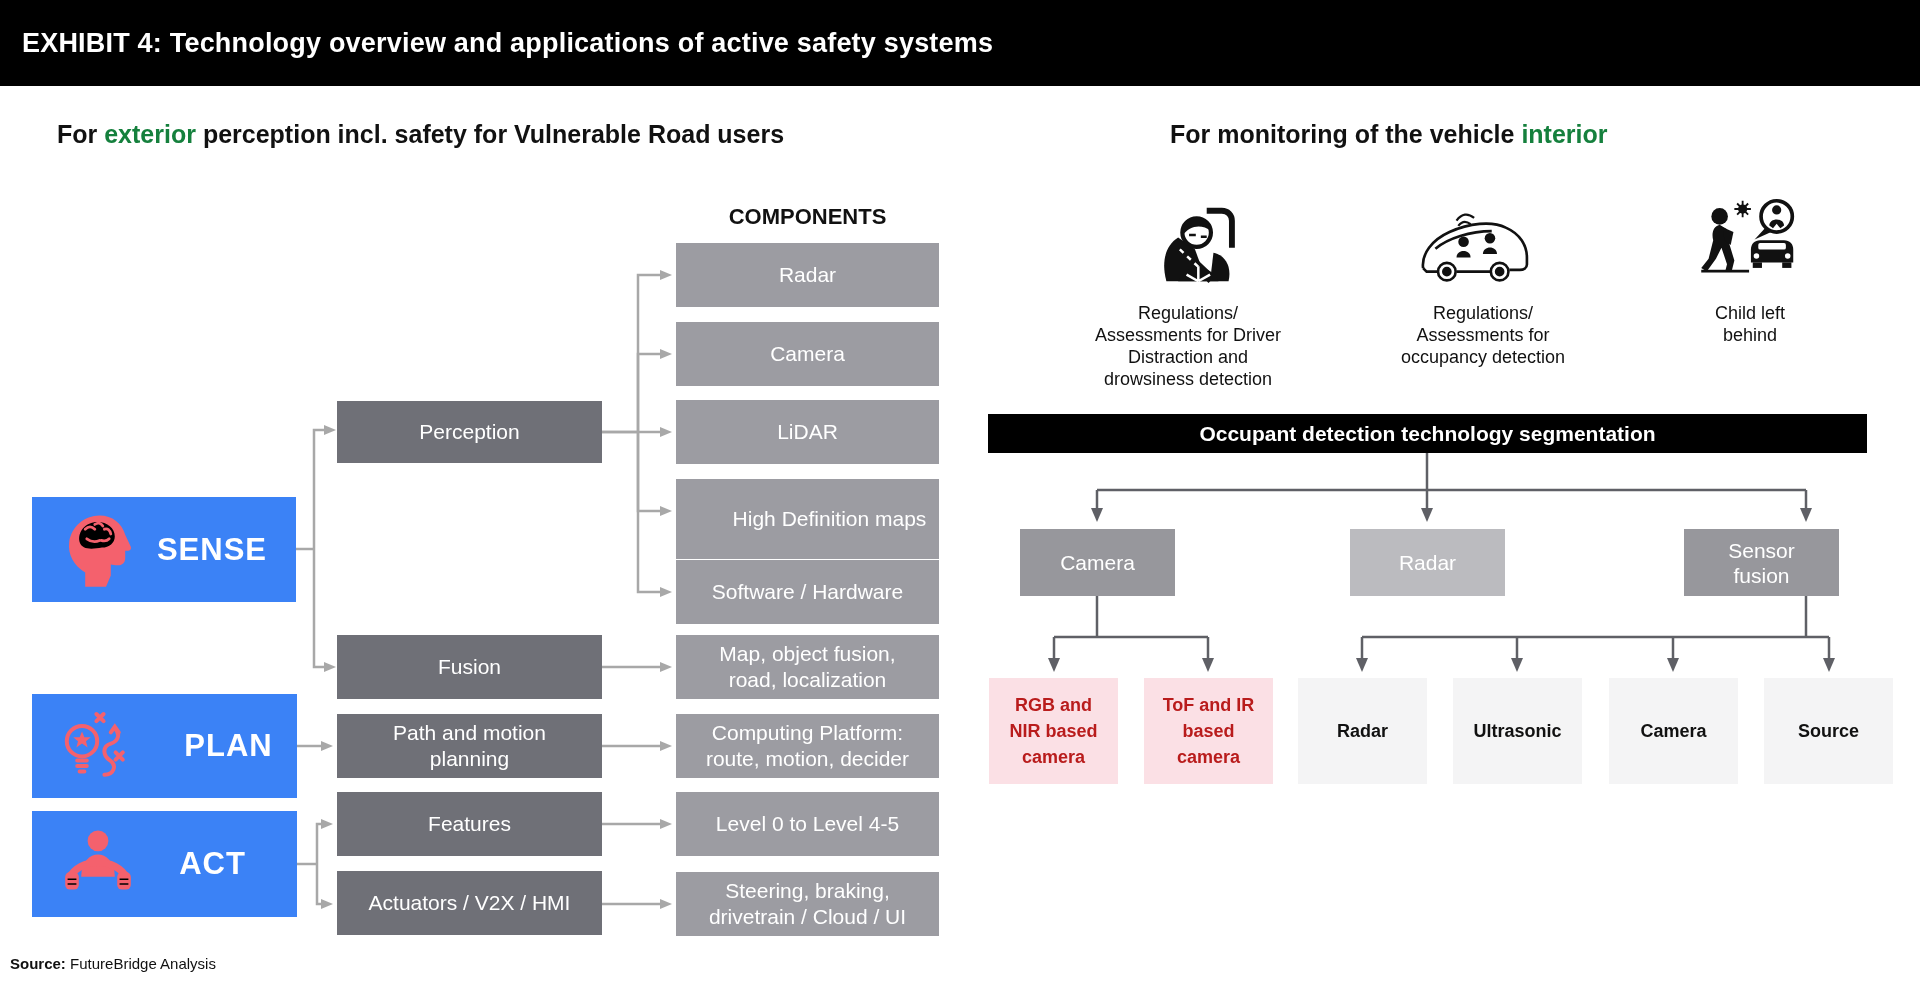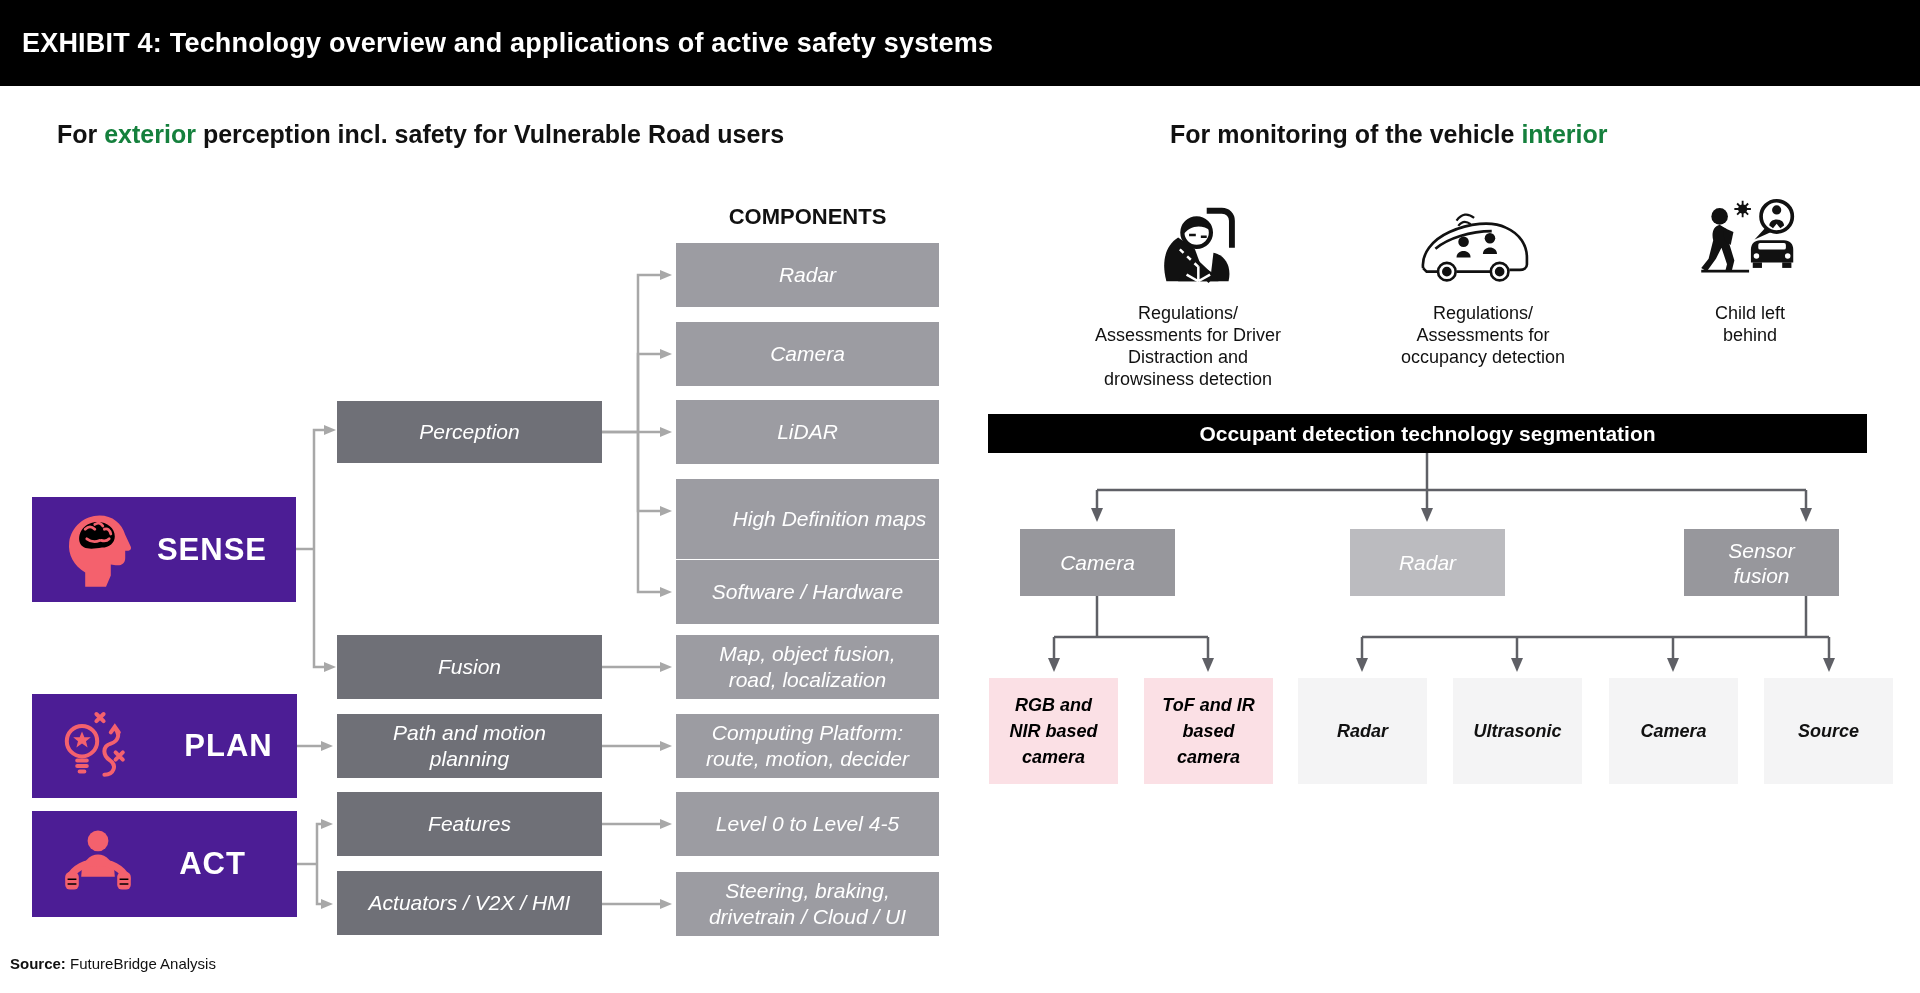--- a/index.html
+++ b/index.html
@@ -11,35 +11,35 @@
   .topbar h1{margin:0 0 0 22px;color:#fff;font-size:27px;font-weight:bold;letter-spacing:.2px;}
 
   
   .sec-title{position:absolute;top:120px;font-size:25px;font-weight:bold;color:#111;white-space:nowrap;}
   .sec-title .hl{color:#15803d;}
 
   
   .connectors{position:absolute;left:0;top:0;width:1920px;height:993px;pointer-events:none;}
 
   
-  .box{position:absolute;display:flex;align-items:center;justify-content:center;text-align:center;white-space:pre-line;box-sizing:border-box;font-style:italic;}
+  .box{position:absolute;display:flex;align-items:center;justify-content:center;text-align:center;white-space:pre-line;box-sizing:border-box;}
   .fn-box{background:#6F7077;color:#fff;font-size:21px;line-height:26px;}
   .cmp-box{background:#9C9CA2;color:#fff;font-size:21px;line-height:26px;}
   .heading-components{position:absolute;font-size:22px;font-weight:bold;color:#111;text-align:center;}
 
   
-  .stage{position:absolute;background:#4c1d95;display:flex;align-items:center;}
+  .stage{position:absolute;background:#3b82f6;display:flex;align-items:center;}
   .stage .icon{margin-left:26px;flex:0 0 auto;display:flex;align-items:center;}
   .stage .stage-label{flex:1 1 auto;text-align:center;color:#fff;font-size:31px;font-weight:bold;letter-spacing:1px;margin-right:10px;}
 
   
   .seg-bar{position:absolute;background:#000;color:#fff;display:flex;align-items:center;justify-content:center;font-size:21px;font-weight:bold;}
   .tech-dark{background:#97979C;color:#fff;font-size:21px;line-height:25px;}
   .tech-light{background:#BBBBBF;color:#fff;font-size:21px;line-height:25px;}
-  .leaf-pink{background:#FBE0E5;color:#000000;font-size:18px;font-weight:bold;line-height:26px;}
+  .leaf-pink{background:#FBE0E5;color:#b91c1c;font-size:18px;font-weight:bold;line-height:26px;}
   .leaf-gray{background:#F4F4F5;color:#111;font-size:18px;font-weight:bold;line-height:26px;}
 
   .use-case-icon{position:absolute;}
   .use-case-caption{position:absolute;width:220px;text-align:center;font-size:18px;line-height:22px;color:#111;white-space:pre-line;}
 
   .source-line{position:absolute;left:10px;top:955px;font-size:15px;color:#111;}
   .source-line .lbl{font-weight:bold;}
 </style>
 </head>
 <body>

